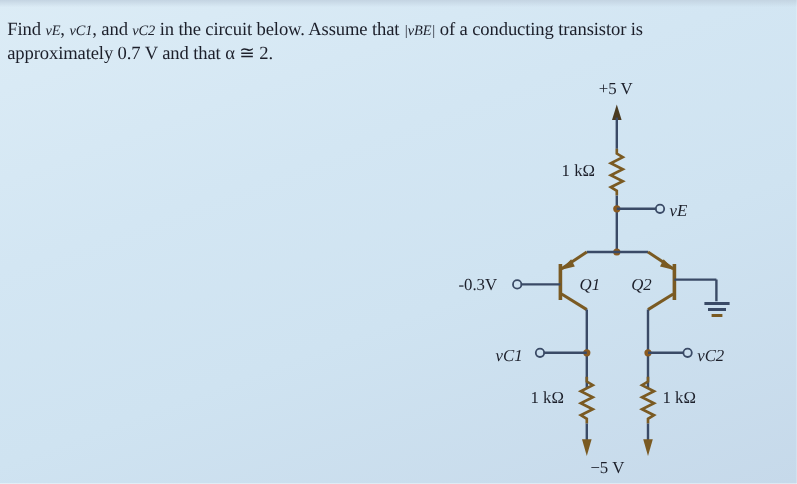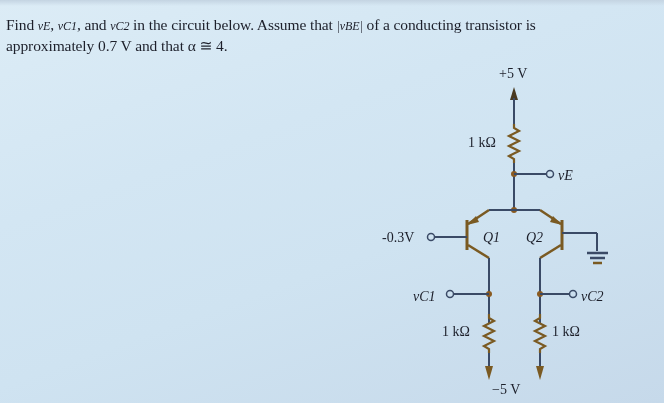--- a/index.html
+++ b/index.html
@@ -23,21 +23,21 @@
 </style>
 </head>
 <body>
 
 <div class="topband"></div>
 
 <div class="problem">
   <div>
     <span>Find </span><i>vE</i><span>, </span><i>vC1</i><span>, and </span><i>vC2</i><span> in the circuit below. Assume that </span><i>|vBE|</i><span> of a conducting transistor is</span>
   </div>
-  <div>approximately 0.7 V and that α ≅ 4.</div>
+  <div>approximately 0.7 V and that α ≅ 2.</div>
 </div>
 
 <svg class="circuit" width="664" height="403" viewBox="0 0 664 403">
 
   <text x="499" y="78" font-size="14">+5 V</text>
   <polygon points="514,87 510,100 518,100" fill="#4a3a20"></polygon>
   <line x1="514" y1="98" x2="514" y2="124" stroke="#3a4a66" stroke-width="2"></line>
 
   <polyline points="514,124 514,128 519,131 509,136 519,141 509,146 519,151 509,156 514,159 514,163" fill="none" stroke="#7a5a22" stroke-width="2.2"></polyline>
   <text x="468" y="147" font-size="14">1 kΩ</text>

